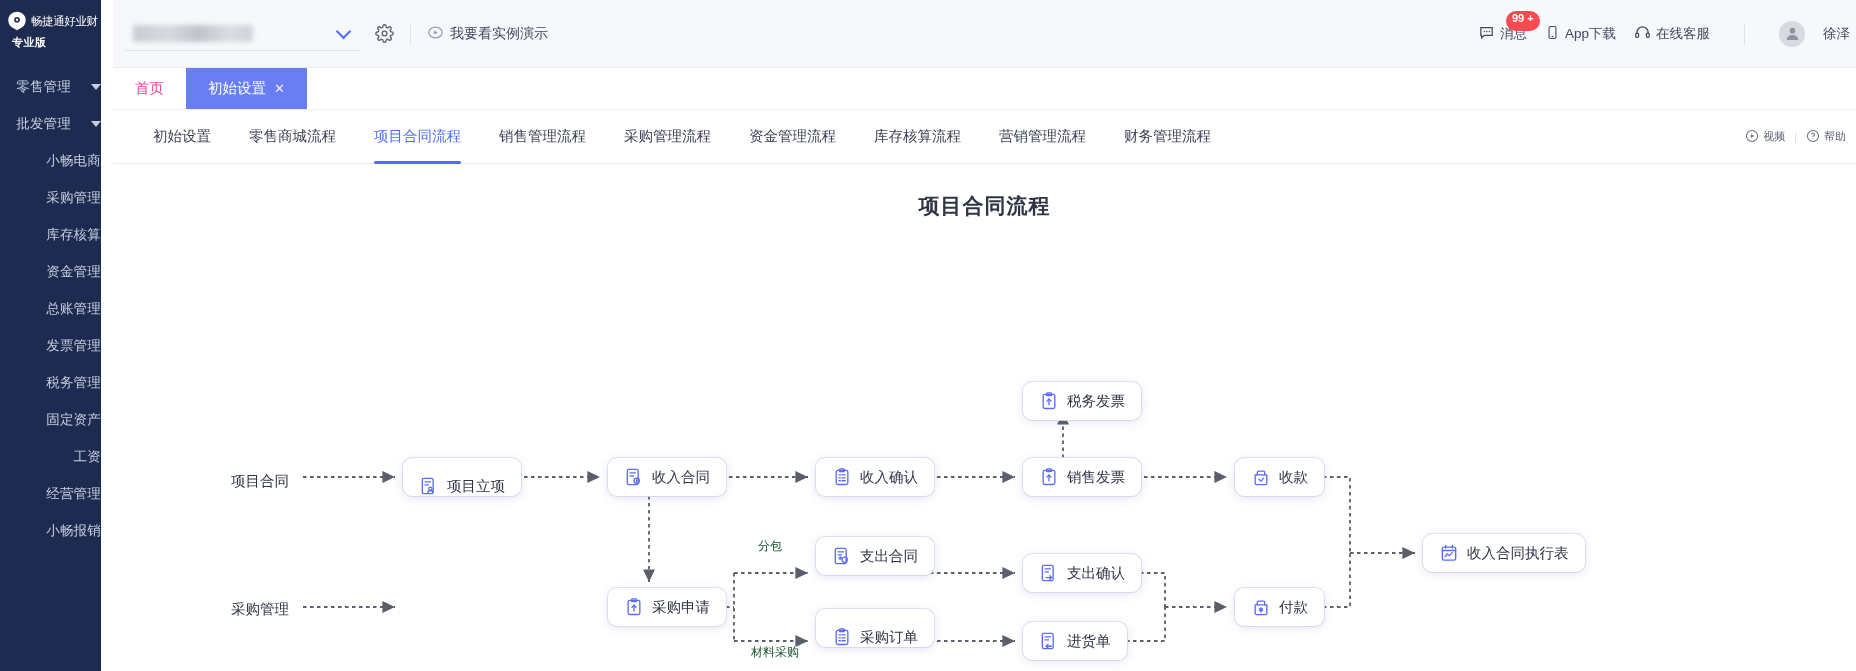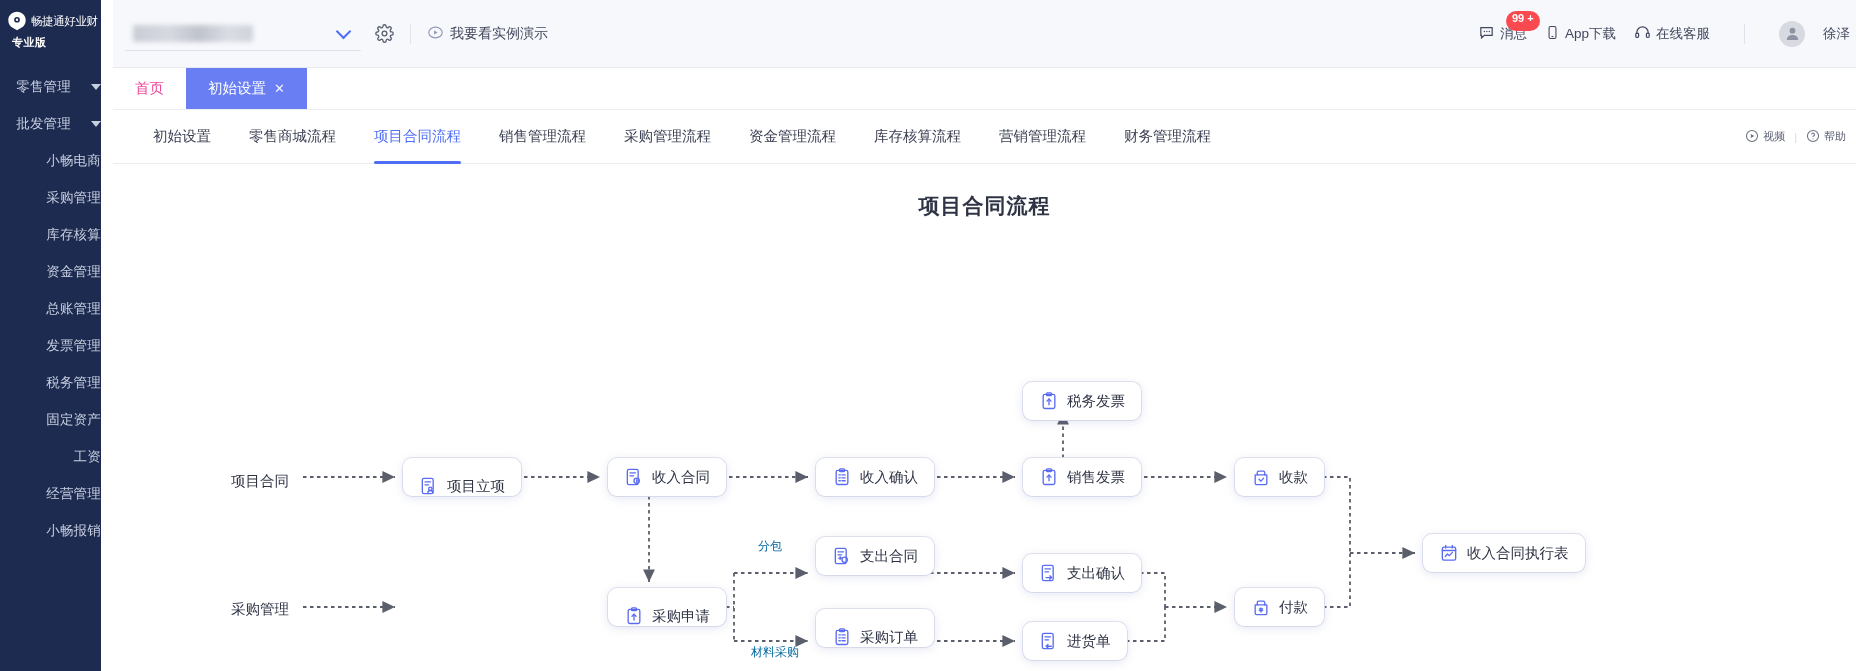--- a/index.html
+++ b/index.html
@@ -166,21 +166,21 @@
     font-size: 14.5px; color: #2f3445;
     cursor: pointer; white-space: nowrap;
     z-index: 3;
   }
   .node .ico { display: flex; flex: 0 0 20px; }
   .rowlabel {
     position: absolute; font-size: 14.5px; color: #2f3445;
     white-space: nowrap; z-index: 3;
   }
   .edgelabel {
-    position: absolute; font-size: 12px; color: #0369a1;
+    position: absolute; font-size: 12px; color: #14532d;
     white-space: nowrap; z-index: 3;
   }
   svg.edges {
     position: absolute; left: 0; top: 0;
     width: 1743px; height: 450px;
     z-index: 1; pointer-events: none;
   }
 </style>
 </head>
 <body>
@@ -489,21 +489,21 @@
               <svg width="20" height="20" viewBox="0 0 24 24" fill="none" stroke="#5b6cf0" stroke-width="1.6" stroke-linecap="round" stroke-linejoin="round">
                 <rect x="4" y="5" width="16" height="15.5" rx="2"></rect>
                 <line x1="4" y1="9" x2="20" y2="9"></line>
                 <line x1="8" y1="3" x2="8" y2="6"></line>
                 <line x1="16" y1="3" x2="16" y2="6"></line>
                 <path d="M7.5 16.2l2.6-3 2.4 2 3.6-4"></path>
               </svg>
             </span>
             <span>收入合同执行表</span>
           </div>
-          <div class="node" style="left: 495px; top: 368px; align-items: flex-end;">
+          <div class="node" style="left: 495px; top: 368px;">
             <span class="ico">
               <svg width="20" height="20" viewBox="0 0 24 24" fill="none" stroke="#5b6cf0" stroke-width="1.6" stroke-linecap="round" stroke-linejoin="round">
                 <rect x="5" y="4" width="14" height="17" rx="2"></rect>
                 <rect x="9" y="2.2" width="6" height="3.2" rx="1"></rect>
                 <path d="M12 16.8V9.9"></path>
                 <path d="M9.6 12.3L12 9.7l2.4 2.6"></path>
               </svg>
             </span>
             <span>采购申请</span>
           </div>

